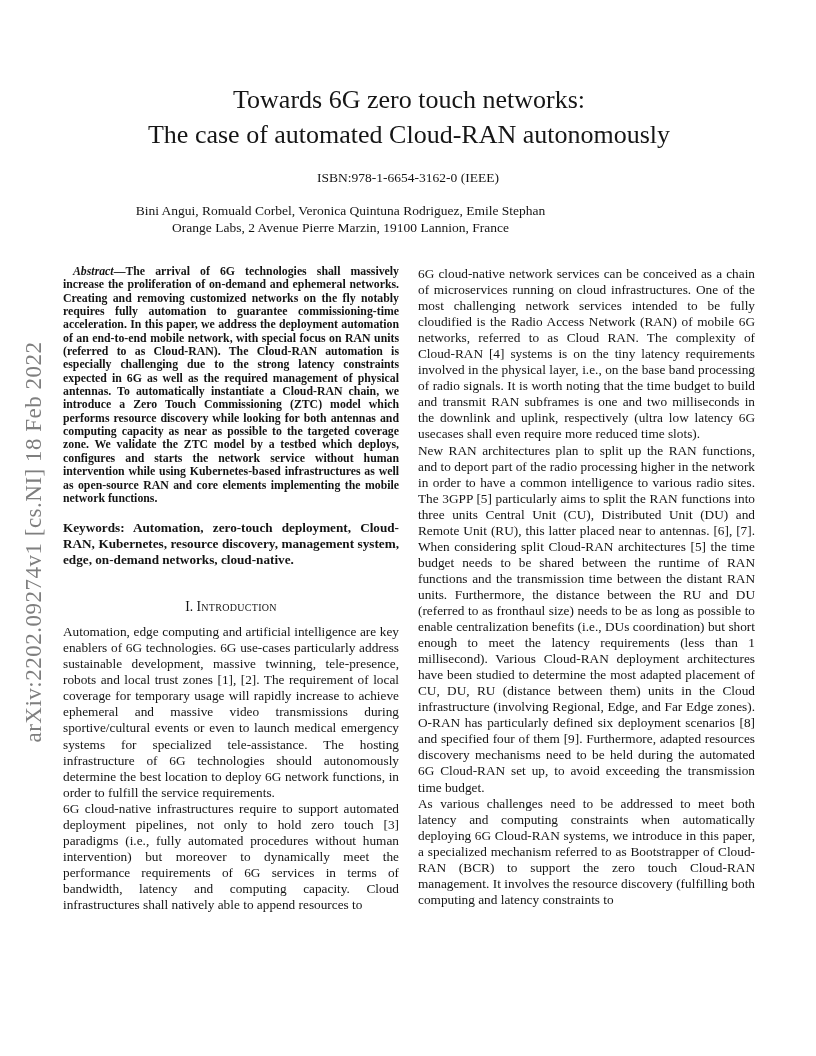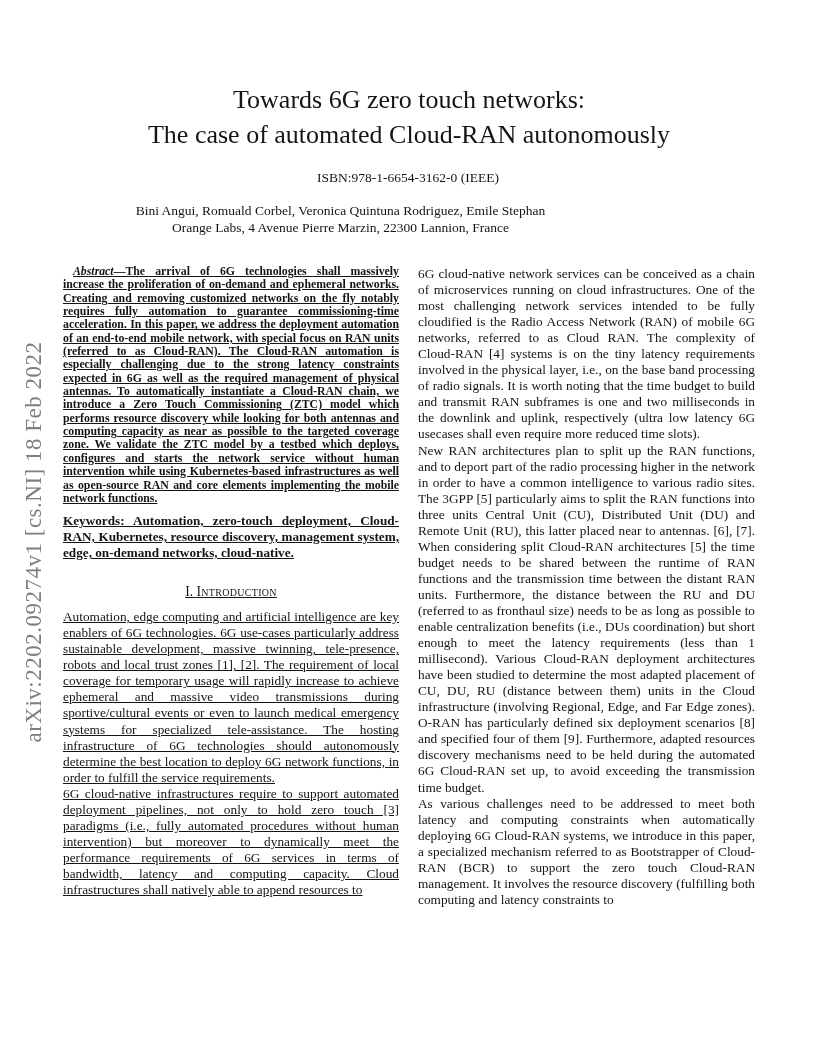--- a/index.html
+++ b/index.html
@@ -43,46 +43,46 @@
 
   .author-block {
     position: absolute;
     top: 203px; left: 0; width: 681px;
     text-align: center;
     font-size: 13.5px;
     line-height: 16.5px;
   }
 
   .col { position: absolute; top: 265px; }
-  .col-left  { left: 63px;  width: 336px; text-decoration: underline; }
+  .col-left  { left: 63px;  width: 336px; }
   .col-right { left: 418px; width: 337px; top: 266px; }
 
   p { margin: 0; }
 
   .abstract-para {
     font-weight: bold;
     font-size: 11.8px;
     line-height: 13.35px;
     text-align: justify;
     text-indent: 10px;
     hyphens: auto;
   }
   .abstract-label { font-style: italic; }
 
   .keywords-para {
     font-weight: bold;
     font-size: 13.2px;
     line-height: 16px;
     text-align: justify;
-    margin-top: 8px;
+    margin-top: 15px;
     hyphens: auto;
   }
 
   .section-heading {
-    margin-top: 23px;
+    margin-top: 31px;
     margin-bottom: 9px;
     text-align: center;
     font-size: 13.6px;
     font-weight: normal;
   }
   .section-heading .sc { font-variant: small-caps; letter-spacing: 0.3px; }
 
   .body-para {
     font-size: 13.3px;
     line-height: 16.05px;
@@ -97,21 +97,21 @@
 
 <div class="title-block">
   <div>Towards 6G zero touch networks:</div>
   <div>The case of automated Cloud-RAN autonomously</div>
 </div>
 
 <div class="isbn-line">ISBN:978-1-6654-3162-0 (IEEE)</div>
 
 <div class="author-block">
   <div>Bini Angui, Romuald Corbel, Veronica Quintuna Rodriguez, Emile Stephan</div>
-  <div>Orange Labs, 4 Avenue Pierre Marzin, 22300 Lannion, France</div>
+  <div>Orange Labs, 2 Avenue Pierre Marzin, 19100 Lannion, France</div>
 </div>
 
 <div class="col col-left">
   <p class="abstract-para"><span class="abstract-label">Abstract</span><span>—The arrival of 6G technologies shall massively increase the proliferation of on-demand and ephemeral networks. Creating and removing customized networks on the fly notably requires fully automation to guarantee commissioning-time acceleration. In this paper, we address the deployment automation of an end-to-end mobile network, with special focus on RAN units (referred to as Cloud-RAN). The Cloud-RAN automation is especially challenging due to the strong latency constraints expected in 6G as well as the required management of physical antennas. To automatically instantiate a Cloud-RAN chain, we introduce a Zero Touch Commissioning (ZTC) model which performs resource discovery while looking for both antennas and computing capacity as near as possible to the targeted coverage zone. We validate the ZTC model by a testbed which deploys, configures and starts the network service without human intervention while using Kubernetes-based infrastructures as well as open-source RAN and core elements implementing the mobile network functions.</span></p>
 
   <p class="keywords-para">Keywords: Automation, zero-touch deployment, Cloud-RAN, Kubernetes, resource discovery, management system, edge, on-demand networks, cloud-native.</p>
 
   <h2 class="section-heading"><span>I.</span>&nbsp;<span class="sc">Introduction</span></h2>
 
   <p class="body-para">Automation, edge computing and artificial intelligence are key enablers of 6G technologies. 6G use-cases particularly address sustainable development, massive twinning, tele-presence, robots and local trust zones [1], [2]. The requirement of local coverage for temporary usage will rapidly increase to achieve ephemeral and massive video transmissions during sportive/cultural events or even to launch medical emergency systems for specialized tele-assistance. The hosting infrastructure of 6G technologies should autonomously determine the best location to deploy 6G network functions, in order to fulfill the service requirements.</p>

